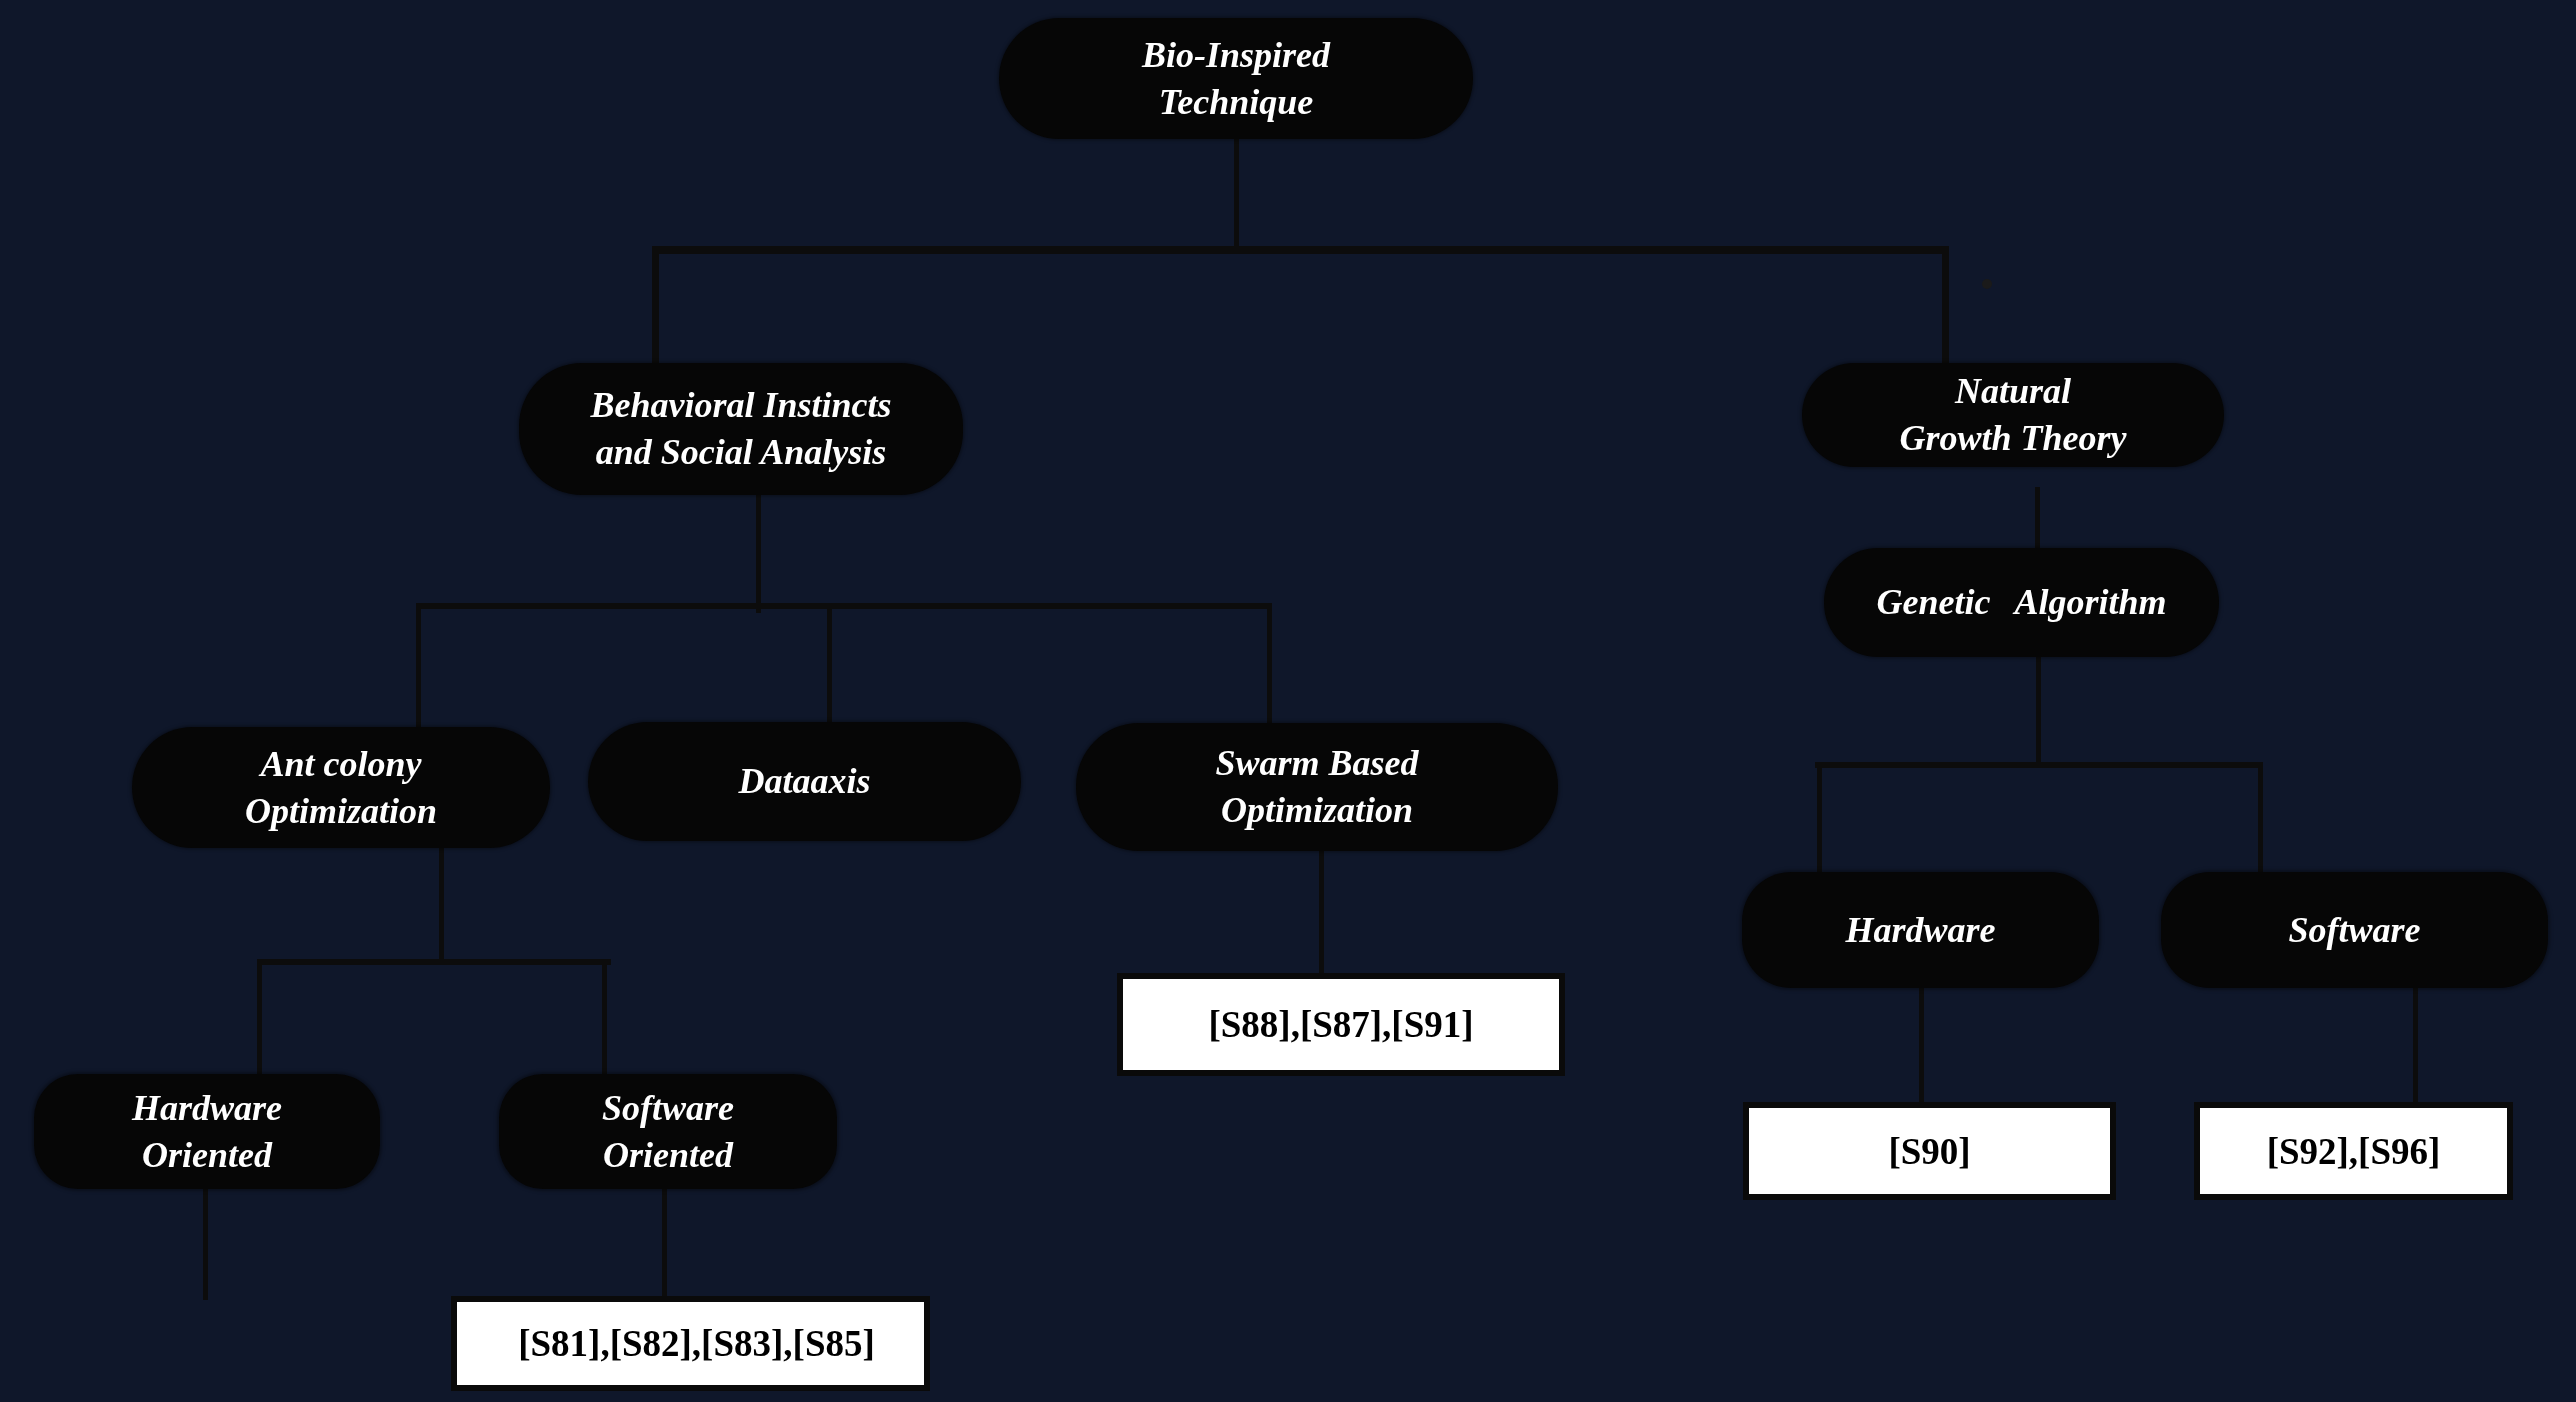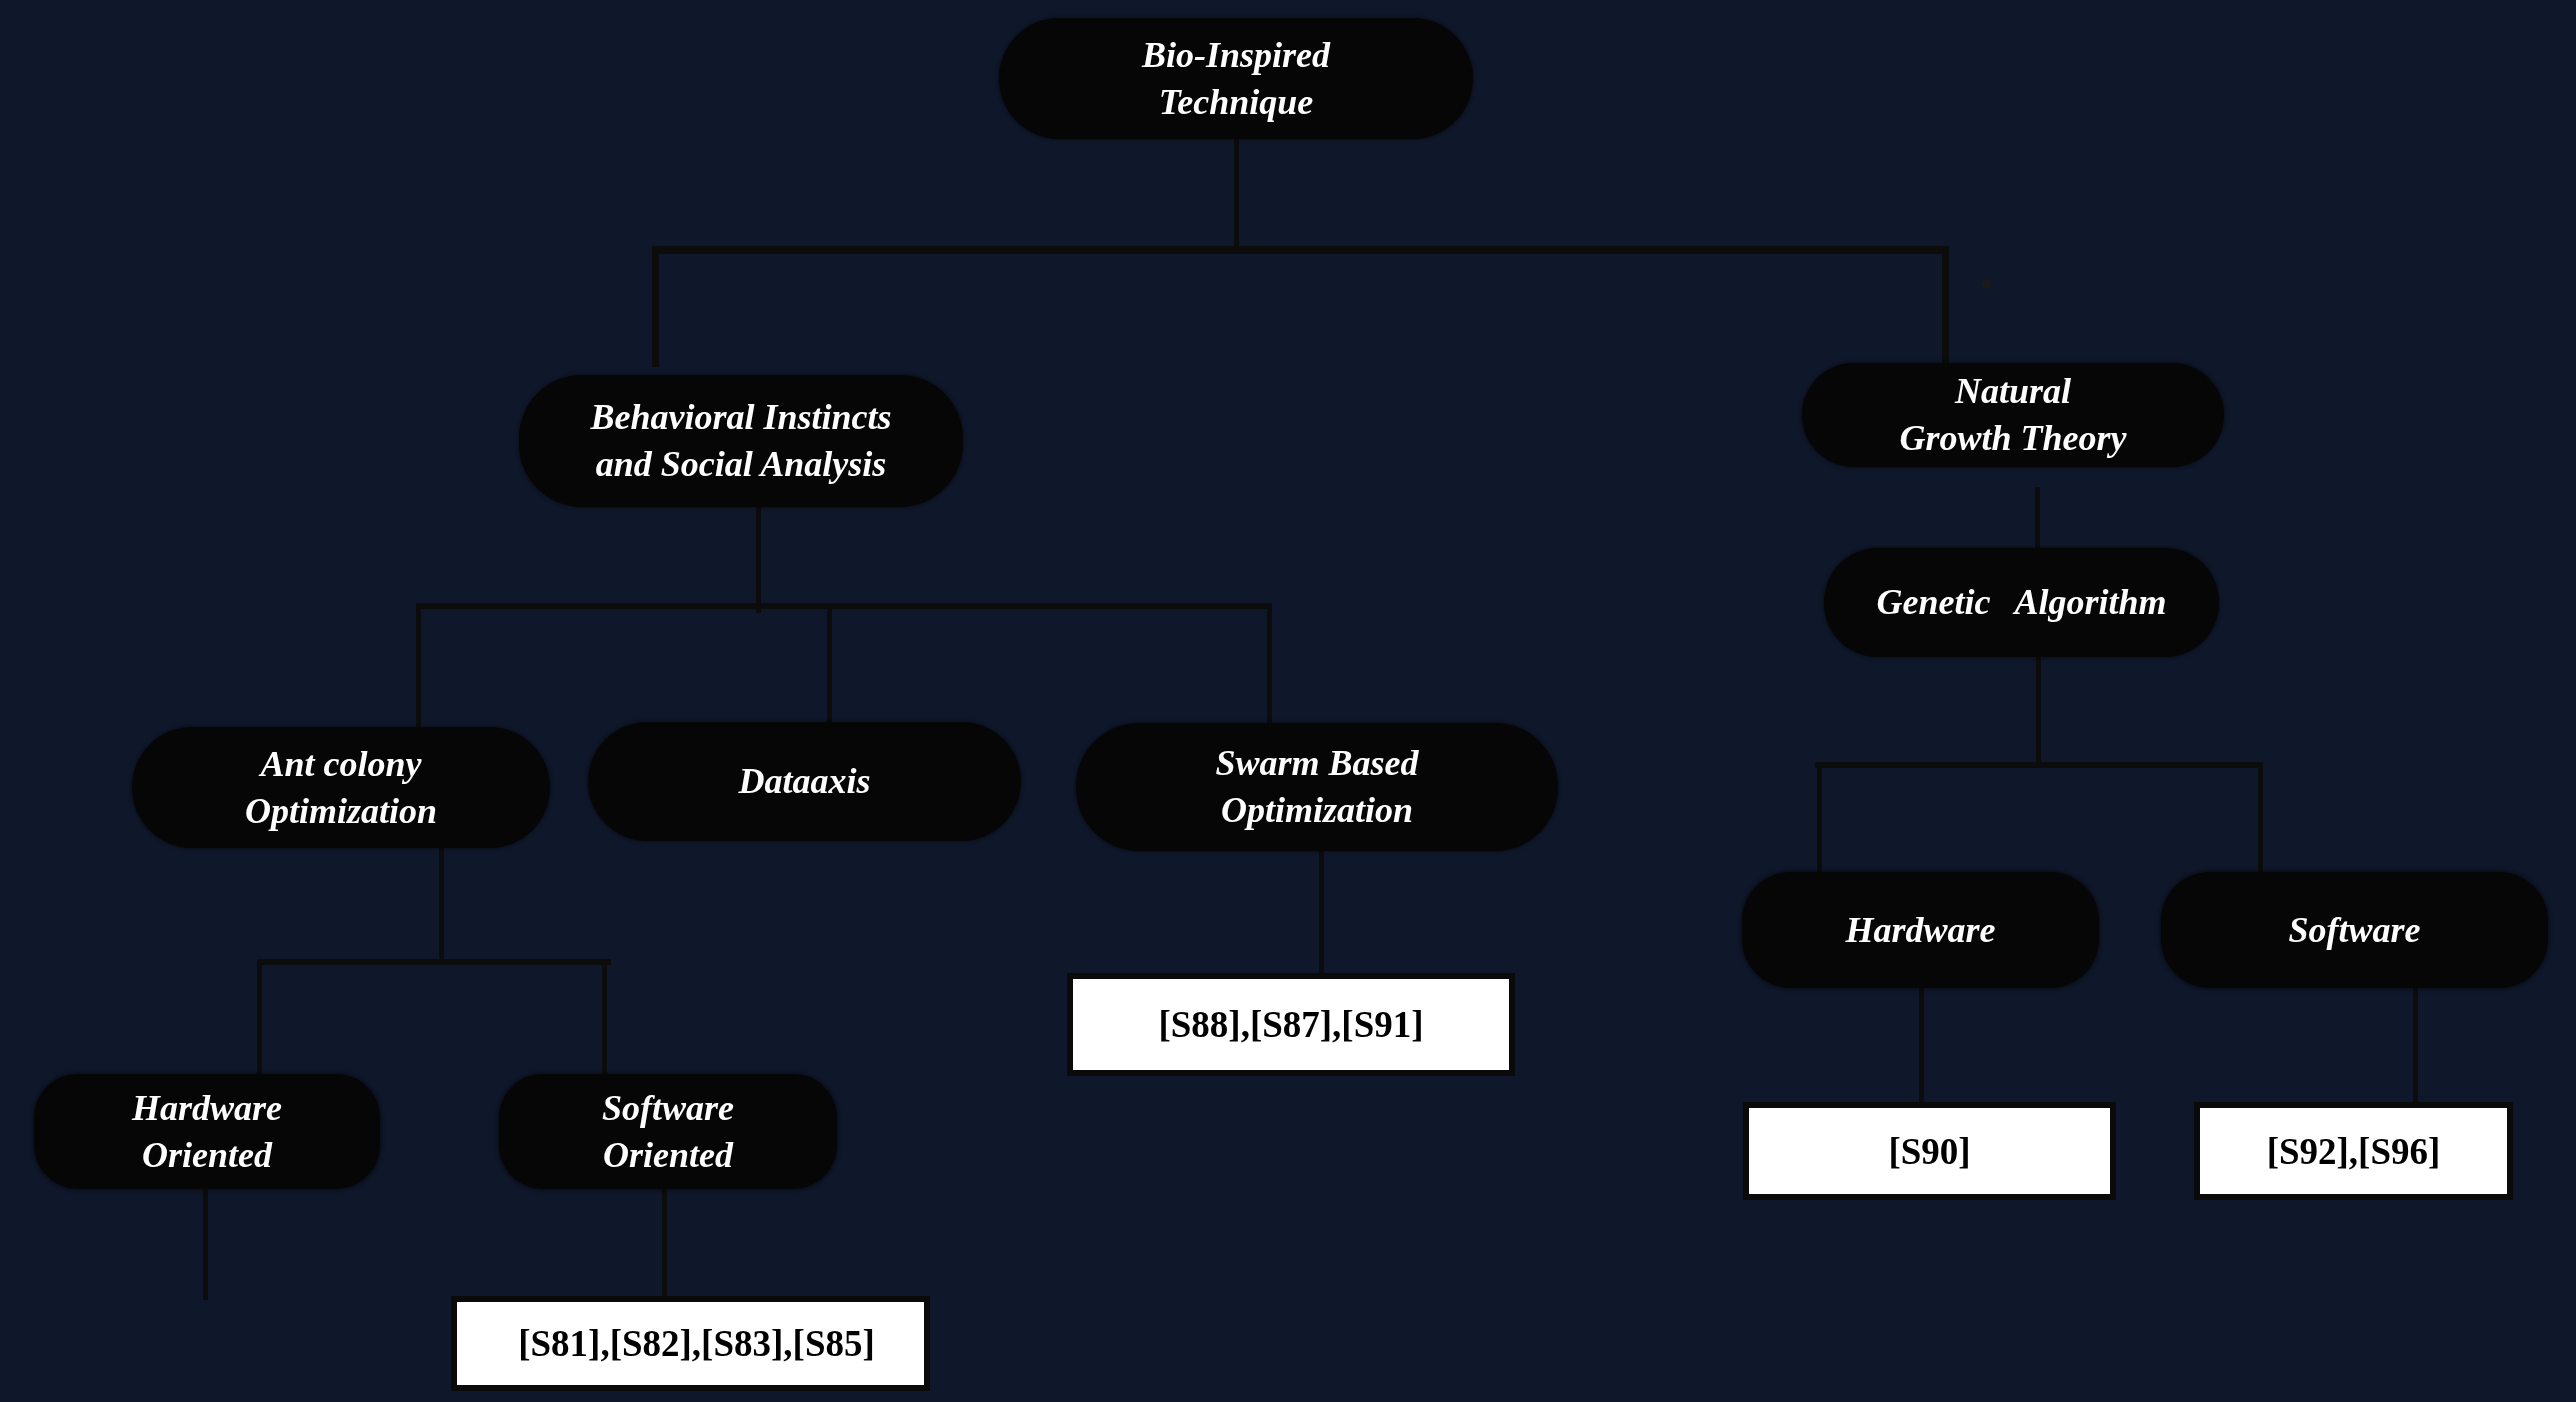--- a/index.html
+++ b/index.html
@@ -76,21 +76,21 @@
   <div class="line" style="left:1919px;top:986px;width:4.6px;height:119px;"></div>
   <div class="line" style="left:2413px;top:986px;width:4.6px;height:119px;"></div>
   <div class="line" style="left:203px;top:1188px;width:4.6px;height:112px;"></div>
   <div class="line" style="left:662px;top:1188px;width:4.6px;height:112px;"></div>
 
   <div class="dot" style="left:1982px;top:279px;width:10px;height:10px;"></div>
 
   <div class="pill" style="left:999px;top:18.4px;width:474px;height:121px;">Bio-Inspired
 Technique</div>
 
-  <div class="pill" style="left:519px;top:375px;width:444px;height:132px;">Behavioral Instincts
+  <div class="pill" style="left:519px;top:363px;width:444px;height:132px;">Behavioral Instincts
 and Social Analysis</div>
 
   <div class="pill" style="left:1802px;top:363px;width:422px;height:104px;">Natural
 Growth Theory</div>
 
   <div class="pill ws" style="left:1824px;top:548px;width:395px;height:109px;border-radius:54px;text-align:right;">Genetic Algorithm</div>
 
   <div class="pill" style="left:132px;top:727px;width:418px;height:121px;">Ant colony
 Optimization</div>
 
@@ -102,21 +102,21 @@
   <div class="pill" style="left:1742px;top:872px;width:357px;height:116px;border-radius:49px;">Hardware</div>
 
   <div class="pill" style="left:2161px;top:872px;width:387px;height:116px;border-radius:49px;">Software</div>
 
   <div class="pill" style="left:34px;top:1074px;width:346px;height:115px;border-radius:44px;">Hardware
 Oriented</div>
 
   <div class="pill" style="left:499px;top:1074px;width:338px;height:115px;border-radius:44px;">Software
 Oriented</div>
 
-  <div class="refbox" style="left:1067px;top:973px;width:448px;height:103px;">[S88],[S87],[S91]</div>
+  <div class="refbox" style="left:1117px;top:973px;width:448px;height:103px;">[S88],[S87],[S91]</div>
 
   <div class="refbox" style="left:1743px;top:1102px;width:373px;height:98px;">[S90]</div>
 
   <div class="refbox" style="left:2194px;top:1102px;width:319px;height:98px;">[S92],[S96]</div>
 
 
   <div class="refbox" style="left:451px;top:1296px;width:479px;height:95px;padding-left:12px;">[S81],[S82],[S83],[S85]</div>
 
 </div>
 

